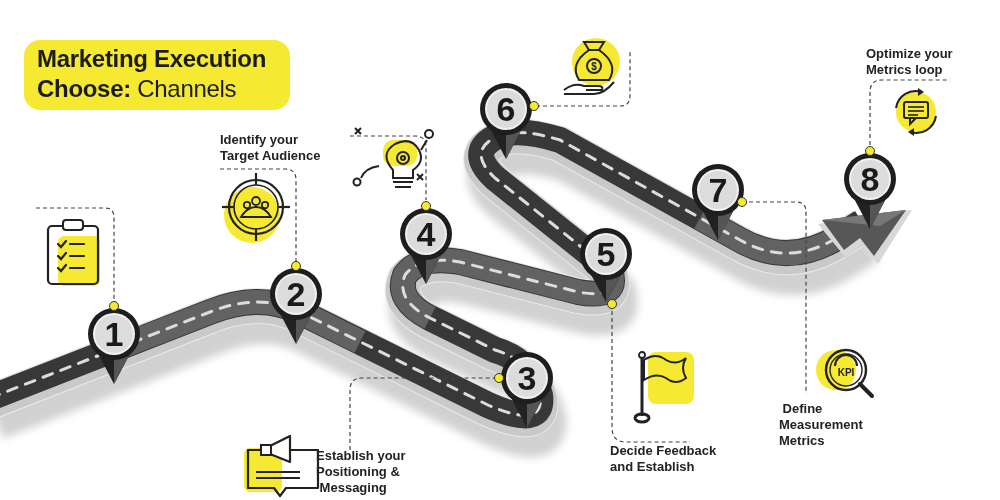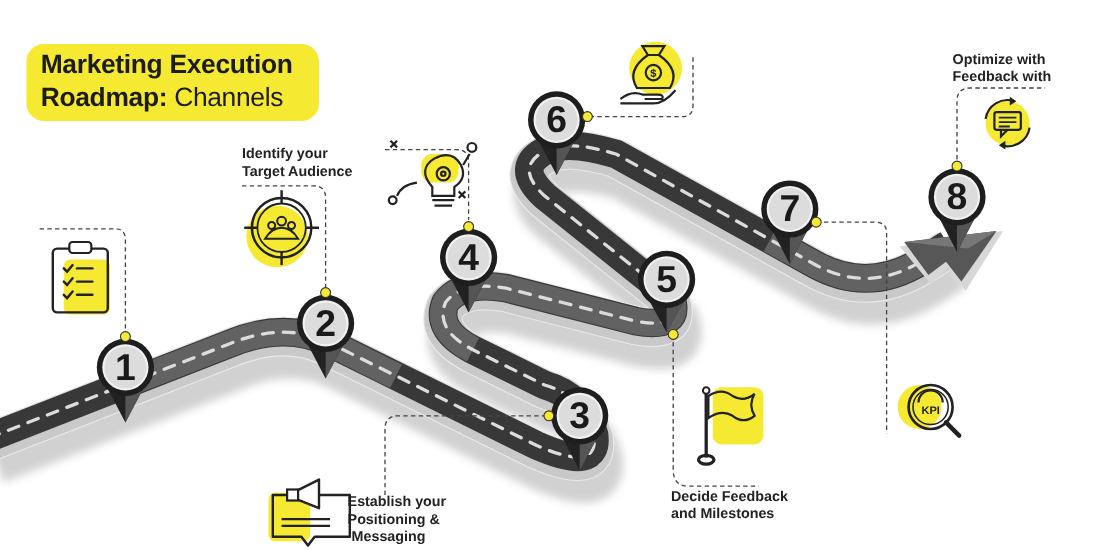--- a/index.html
+++ b/index.html
@@ -19,21 +19,21 @@
   .pin-num { position: absolute; width: 40px; text-align: center; font-size: 34px;
              font-weight: 700; color: #1a1a1a; line-height: 40px; }
 </style>
 </head>
 <body>
 
 <div id="stage">
 
   <div class="title-box"></div>
   <div class="title-line l1">Marketing Execution</div>
-  <div class="title-line l2"><span>Roadmap:</span><span class="light"> Channels</span></div>
+  <div class="title-line l2"><span>Choose:</span><span class="light"> Channels</span></div>
 
   <svg width="1000" height="500" viewBox="0 0 1000 500" style="position:absolute;left:0;top:0">
     <defs>
       <linearGradient id="roadShade" x1="0" y1="0" x2="1" y2="0">
         <stop offset="0" stop-color="#2e2e2e"></stop>
         <stop offset="0.45" stop-color="#7a7a7a"></stop>
         <stop offset="0.6" stop-color="#2f2f2f"></stop>
         <stop offset="1" stop-color="#3a3a3a"></stop>
       </linearGradient>
       <filter id="soft" x="-20%" y="-20%" width="140%" height="140%">
@@ -249,19 +249,24 @@
     <span>Identify your</span>
     <span>Target Audience</span>
   </div>
   <div class="label" style="left:316px;top:436px">
     <span>Establish your</span>
     <span>Positioning &amp;</span>
     <span style="white-space:pre"> Messaging</span>
   </div>
   <div class="label" style="left:610px;top:431px">
     <span>Decide Feedback</span>
-    <span>and Milestones</span>
+    <span>and Establish</span>
+  </div>
+  <div class="label" style="left:779px;top:389px">
+    <span style="white-space:pre"> Define</span>
+    <span>Measurement</span>
+    <span>Metrics</span>
   </div>
   <div class="label" style="left:866px;top:34px">
-    <span>Optimize with</span>
-    <span>Feedback with</span>
+    <span>Optimize your</span>
+    <span>Metrics loop</span>
   </div>
 </div>
 
 </body></html>

